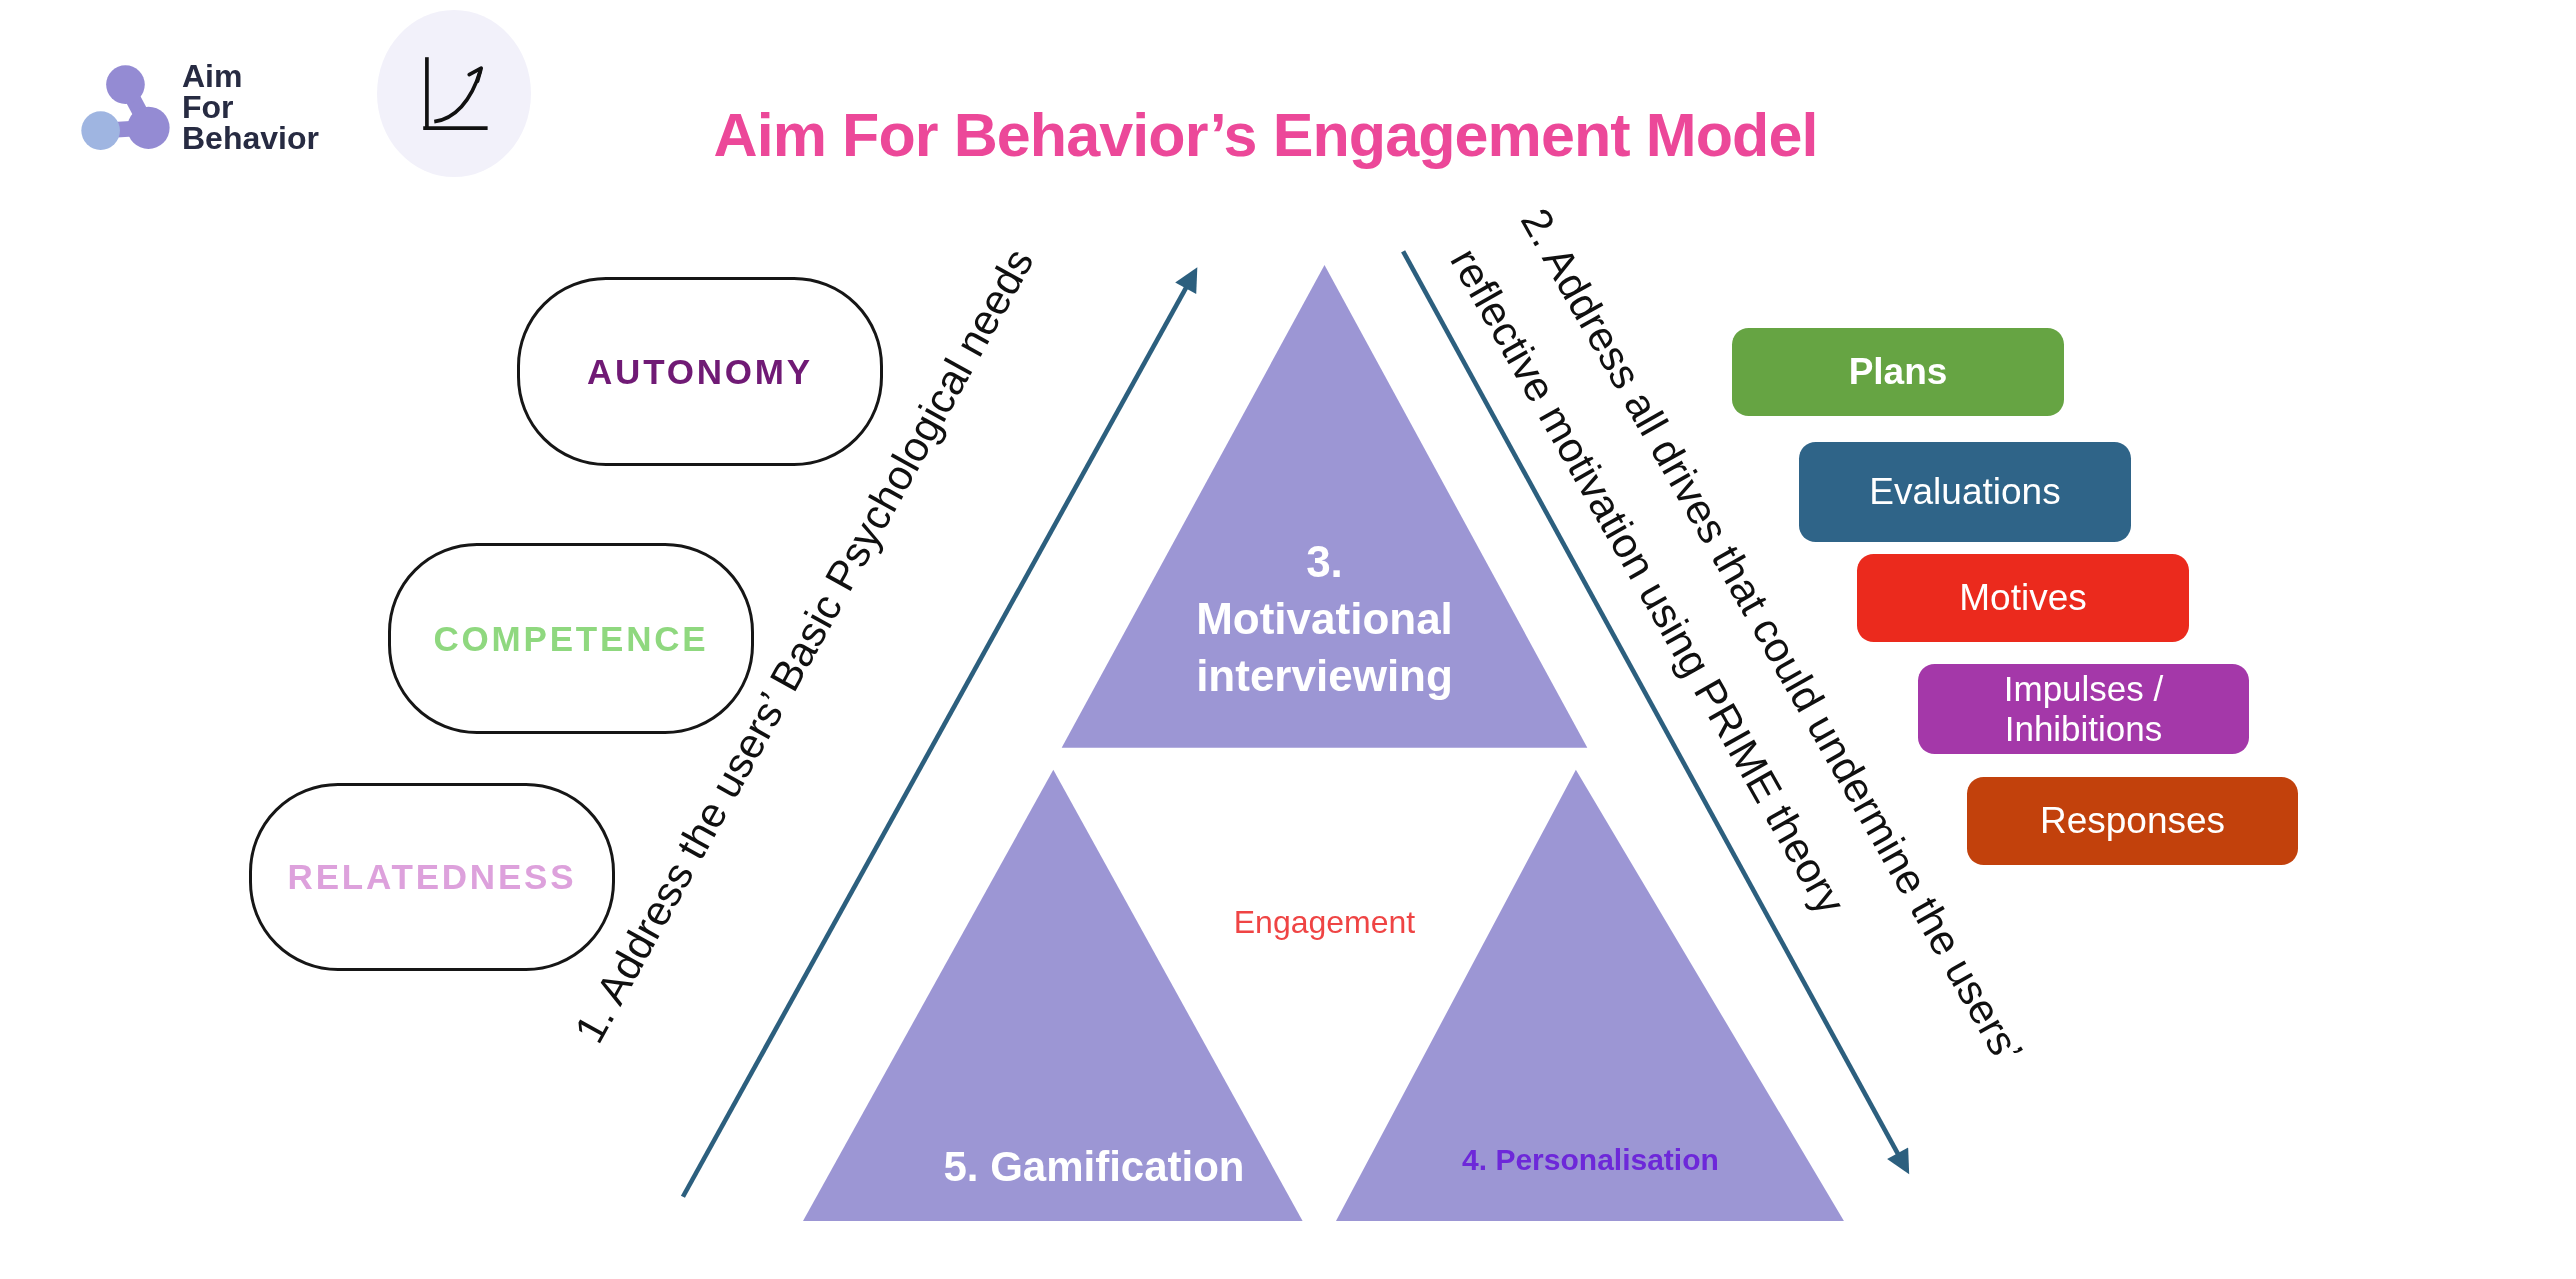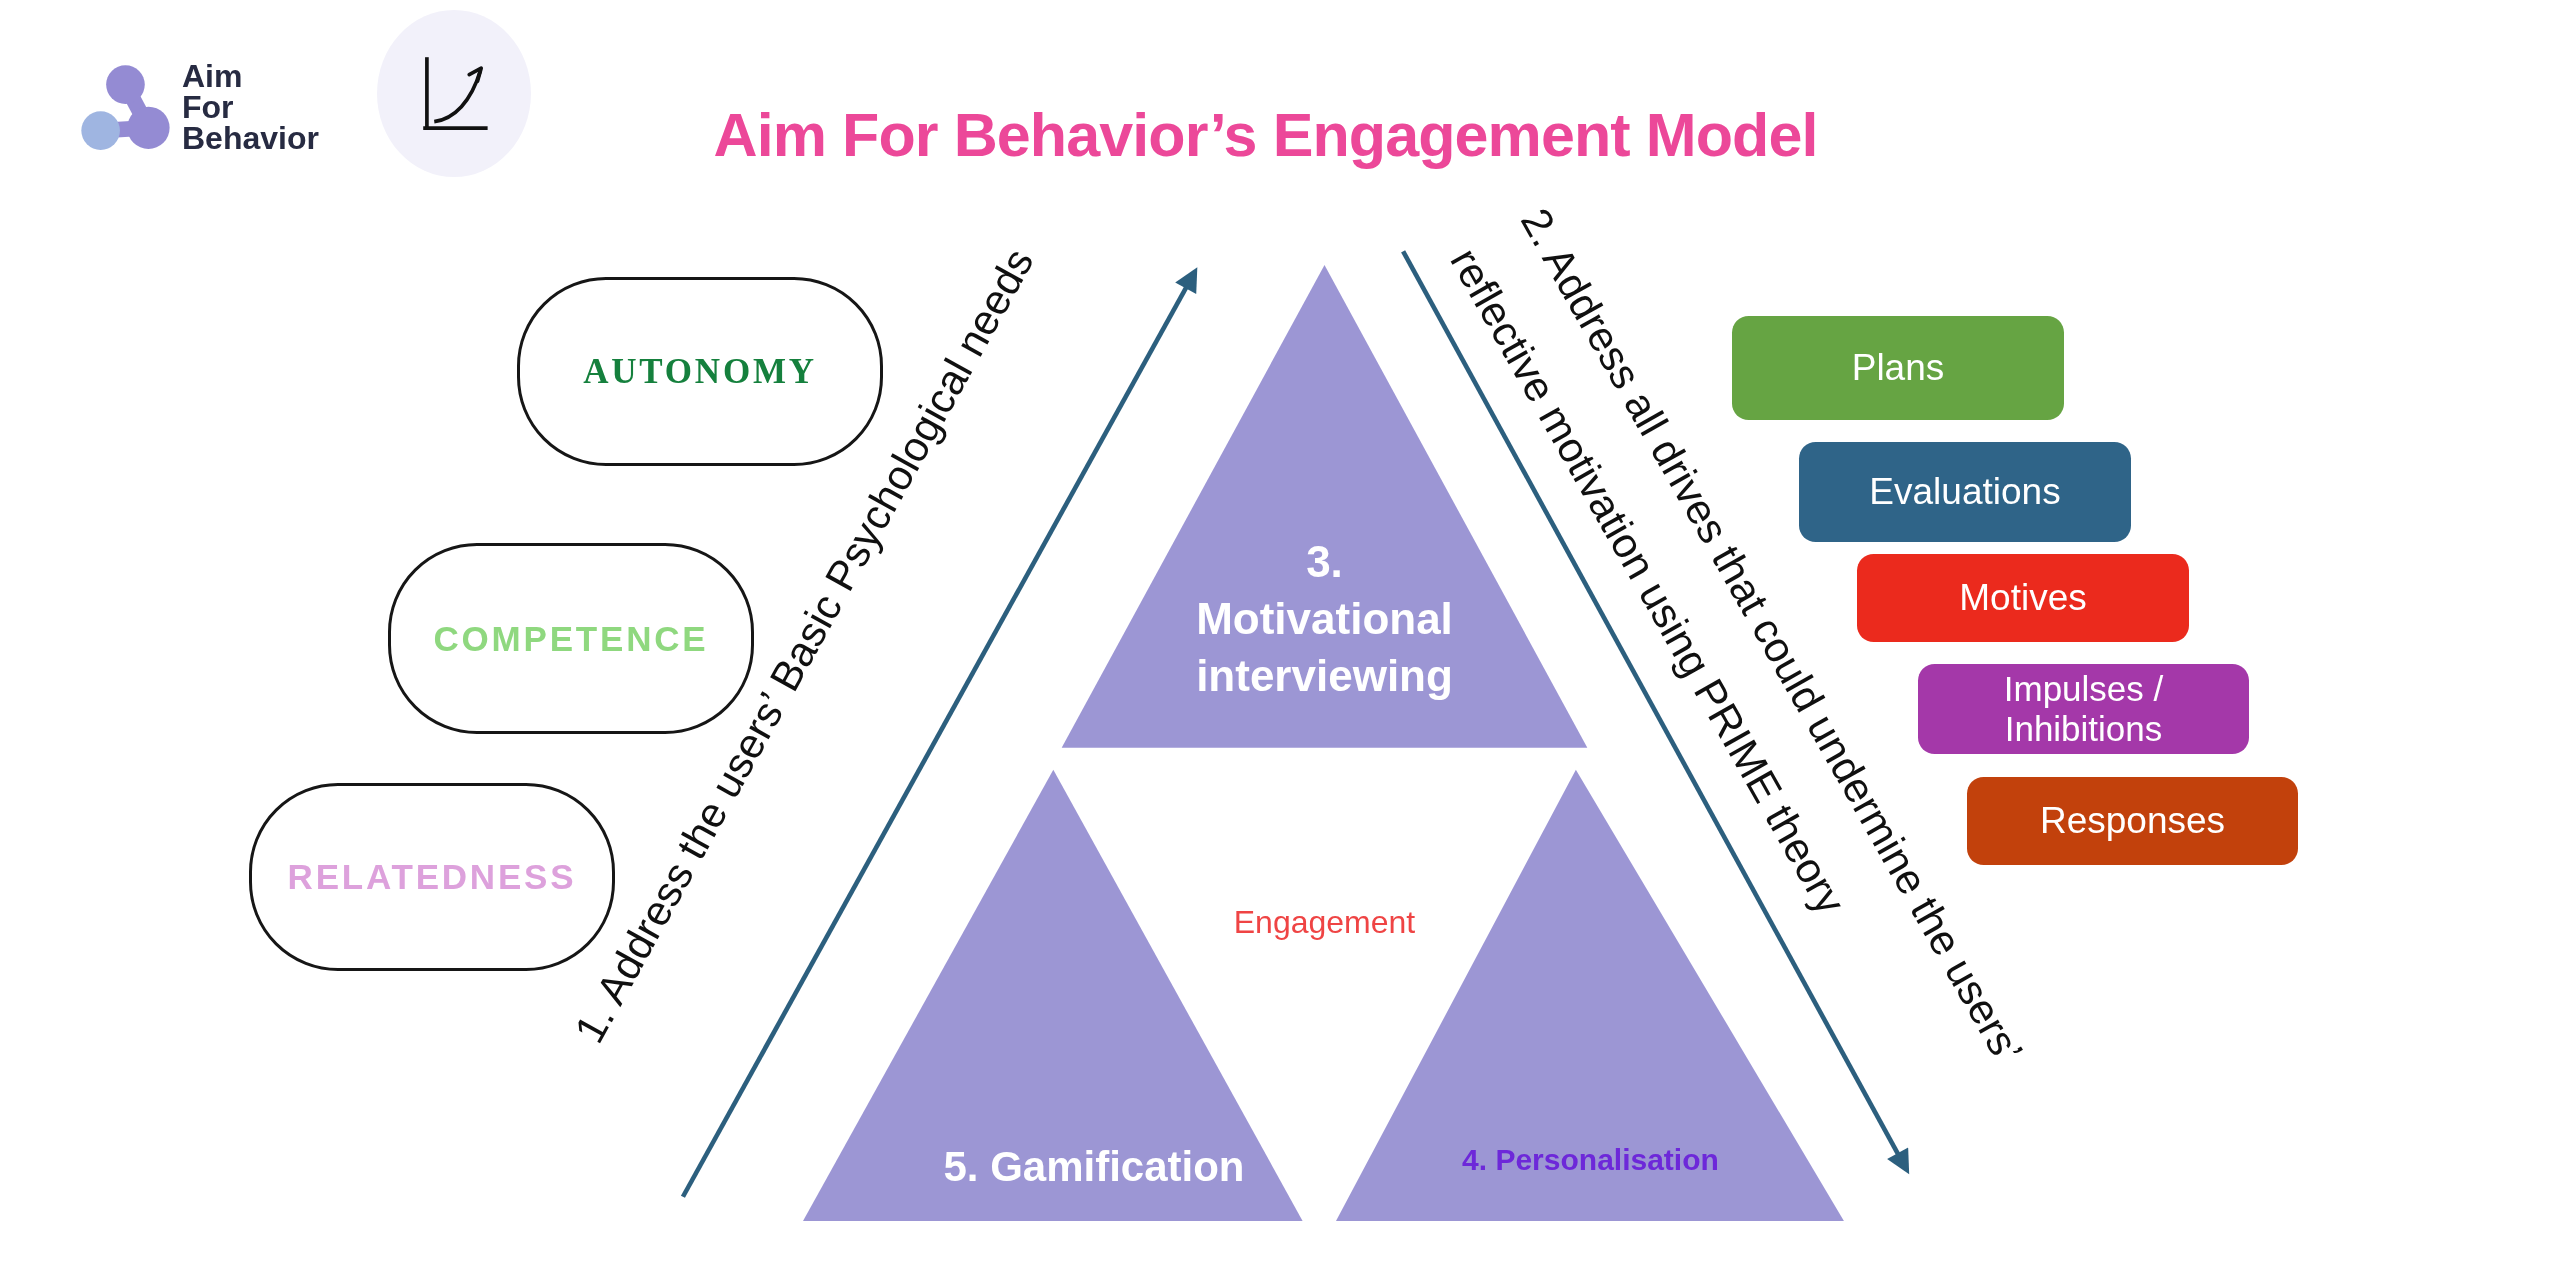--- a/index.html
+++ b/index.html
@@ -39,21 +39,21 @@
   .tri-br{clip-path:polygon(74.1% 52.8%, 51.1% 100%, 99.8% 100%);}
   .pyr-label{position:absolute;transform:translateX(-50%);text-align:center;white-space:nowrap;}
   .top-label{left:50%;top:28%;color:#ffffff;font-size:44px;font-weight:700;line-height:1.3;}
   .engagement-label{left:50%;top:66.8%;color:#ef4444;font-size:32px;font-weight:400;}
   .gam-label{left:27.9%;top:91.8%;color:#ffffff;font-size:42px;font-weight:700;}
   .per-label{left:75.5%;top:91.8%;color:#6d28d9;font-size:30px;font-weight:700;}
   
   .prime-box{position:absolute;border-radius:16.6px;color:#ffffff;
     display:flex;align-items:center;justify-content:center;text-align:center;
     font-size:37px;font-weight:500;line-height:1.15;}
-  .box-plans{left:1688px;top:316px;width:332px;height:104px;}
+  .box-plans{left:1688px;top:328px;width:332px;height:88px;font-weight:bold;}
   .box-evaluations{left:1755px;top:442px;width:332px;height:100px;}
   .box-motives{left:1813px;top:554px;width:332px;height:88px;}
   .box-impulses{left:1874px;top:664px;width:331px;height:90px;font-size:35px;padding:0 26px;box-sizing:border-box;}
   .box-responses{left:1923px;top:777px;width:331px;height:88px;}
 </style>
 </head>
 <body>
 
 <div class="stage">
 
@@ -92,21 +92,21 @@
     <line x1="1472" y1="272" x2="2017" y2="1266" stroke-width="5" marker-end="url(#arrh)" stroke="#2c5f7e"></line>
   </svg>
 
   <div class="rot-label rot-left">1. Address the users’ Basic Psychological needs</div>
   <div class="rot-label rot-right">
     <div>2. Address all drives that could undermine the users’</div>
     <div>reflective motivation using PRIME theory</div>
   </div>
 
   <div class="need-pill pill-autonomy">
-    <span style="color: #15803d; font-family: Liberation Serif, serif;">AUTONOMY</span>
+    <span style="color: #701a75;">AUTONOMY</span>
   </div>
   <div class="need-pill pill-competence">
     <span style="color: rgb(143, 216, 127);">COMPETENCE</span>
   </div>
   <div class="need-pill pill-relatedness">
     <span style="color: rgb(221, 161, 220);">RELATEDNESS</span>
   </div>
 
   <div class="pyramid">
     <div class="tri tri-top" style="background-color: rgb(156, 150, 212);"></div>

